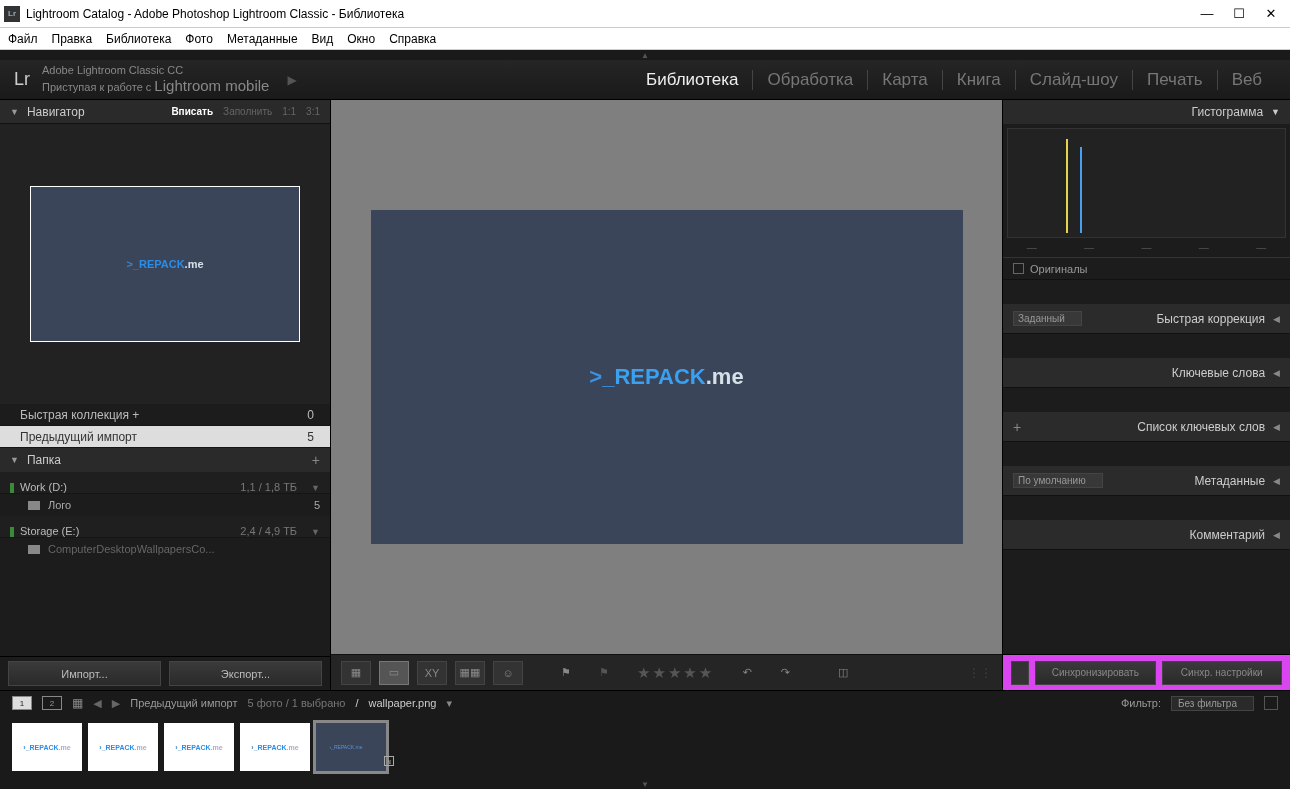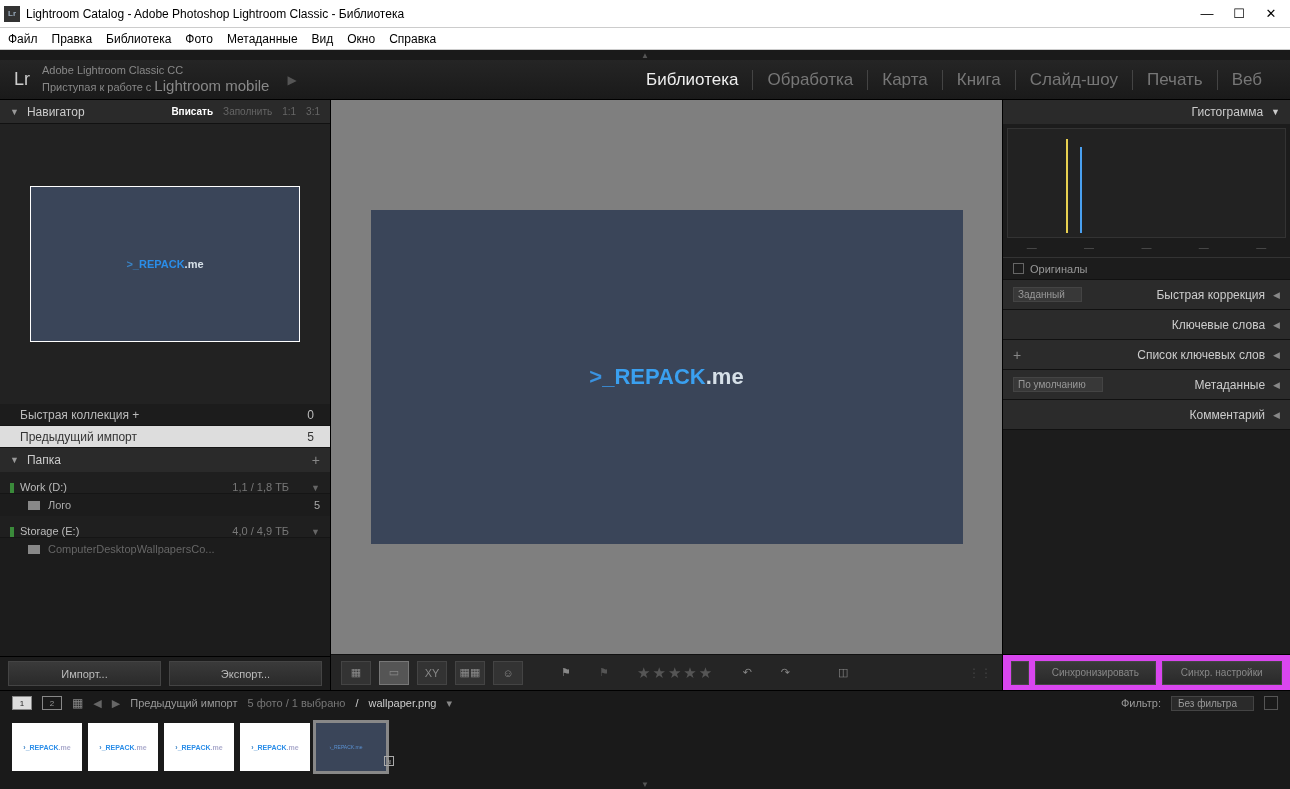--- a/index.html
+++ b/index.html
@@ -57,21 +57,21 @@
 .catalog-row.selected { background: #ddd; color: #333; }
 .catalog-row .label { flex: 1; padding-left: 8px; }
 .catalog-row .count { margin-right: 4px; }
 
 .folder-head { height: 24px; background: #2a2a2a; display: flex; align-items: center; padding: 0 10px; color: #ccc; }
 .folder-head .arrow { margin-right: 8px; color: #999; font-size: 9px; }
 .folder-head .plus { color: #888; font-size: 14px; }
 .drive-row { height: 22px; background: #1f1f1f; display: flex; align-items: flex-end; padding: 0 10px; color: #bbb; font-size: 11px; border-bottom: 1px solid #151515; }
 .drive-row .indicator { width: 4px; height: 10px; background: #3a8a3a; margin-right: 6px; }
 .drive-row .name { flex: 1; }
-.drive-row .size { color: #777; margin-right: 22px; }
+.drive-row .size { color: #777; margin-right: 14px; }
 .drive-row .chev { color: #666; font-size: 9px; }
 .folder-row { height: 22px; display: flex; align-items: center; padding: 0 10px 0 28px; color: #aaa; font-size: 11px; }
 .folder-row .icon { width: 12px; height: 9px; background: #888; margin-right: 8px; }
 .folder-row .name { flex: 1; overflow: hidden; text-overflow: ellipsis; white-space: nowrap; }
 
 .left-buttons { height: 34px; background: #1c1c1c; display: flex; gap: 8px; padding: 4px 8px; border-top: 1px solid #000; }
 .left-buttons button { flex: 1; background: linear-gradient(#3a3a3a, #2a2a2a); border: 1px solid #444; color: #bbb; font-size: 11px; cursor: pointer; }
 
 
 .center { flex: 1; background: #7f7f7f; display: flex; flex-direction: column; }
@@ -92,21 +92,21 @@
 .right-panel { width: 288px; background: #1c1c1c; display: flex; flex-direction: column; border-left: 1px solid #000; }
 .right-head { height: 24px; background: #2a2a2a; display: flex; align-items: center; justify-content: flex-end; padding: 0 10px; color: #ccc; }
 .right-head .arrow { margin-left: 8px; font-size: 9px; }
 .histogram { height: 110px; background: #222; margin: 4px; position: relative; border: 1px solid #333; }
 .histogram .spike { position: absolute; bottom: 4px; width: 2px; }
 .histogram .y { left: 58px; height: 94px; background: #e8d050; }
 .histogram .b { left: 72px; height: 86px; background: #4aa0f0; }
 .histo-ticks { height: 16px; display: flex; justify-content: space-around; color: #555; font-size: 10px; border-bottom: 1px solid #333; }
 .originals-row { height: 22px; display: flex; align-items: center; padding: 0 10px; color: #999; font-size: 11px; border-bottom: 1px solid #111; }
 .originals-row .cb { width: 11px; height: 11px; border: 1px solid #666; margin-right: 6px; }
-.right-section { height: 30px; background: #2b2b2b; display: flex; align-items: center; padding: 0 10px; color: #ccc; border-bottom: 1px solid #111; }
+.right-section { height: 30px; background: #2b2b2b; display: flex; align-items: center; padding: 0 10px; color: #ccc; border-bottom: 1px solid #111; margin-top: 24px; }
 .right-section .select { background: #383838; border: 1px solid #444; padding: 1px 16px 1px 4px; color: #999; font-size: 10px; position: relative; }
 .right-section .title { flex: 1; text-align: right; margin-right: 8px; }
 .right-section .arrow { color: #888; font-size: 9px; }
 .right-section .plus { color: #888; font-size: 14px; }
 .sync-bar { height: 36px; background: #d946ef; display: flex; align-items: center; padding: 0 8px; gap: 6px; border-top: 1px solid #000; }
 .sync-bar .toggle { width: 18px; height: 24px; background: #333; border: 1px solid #444; }
 .sync-bar button { flex: 1; background: linear-gradient(#3a3a3a, #2a2a2a); border: 1px solid #444; color: #888; font-size: 10px; height: 24px; cursor: pointer; }
 
 
 .filmstrip-area { background: #1a1a1a; border-top: 1px solid #000; }
@@ -221,21 +221,21 @@
         <span class="chev">▼</span>
       </div>
       <div class="folder-row">
         <div class="icon"></div>
         <span class="name">Лого</span>
         <span>5</span>
       </div>
       <div class="drive-row">
         <div class="indicator"></div>
         <span class="name">Storage (E:)</span>
-        <span class="size">4,0 / 4,9 ТБ</span>
+        <span class="size">2,4 / 4,9 ТБ</span>
         <span class="chev">▼</span>
       </div>
       <div class="folder-row" style="color:#666;">
         <div class="icon"></div>
         <span class="name">ComputerDesktopWallpapersCo...</span>
       </div>
 
       <div style="flex:1"></div>
       <div class="left-buttons">
         <button>Импорт...</button>

